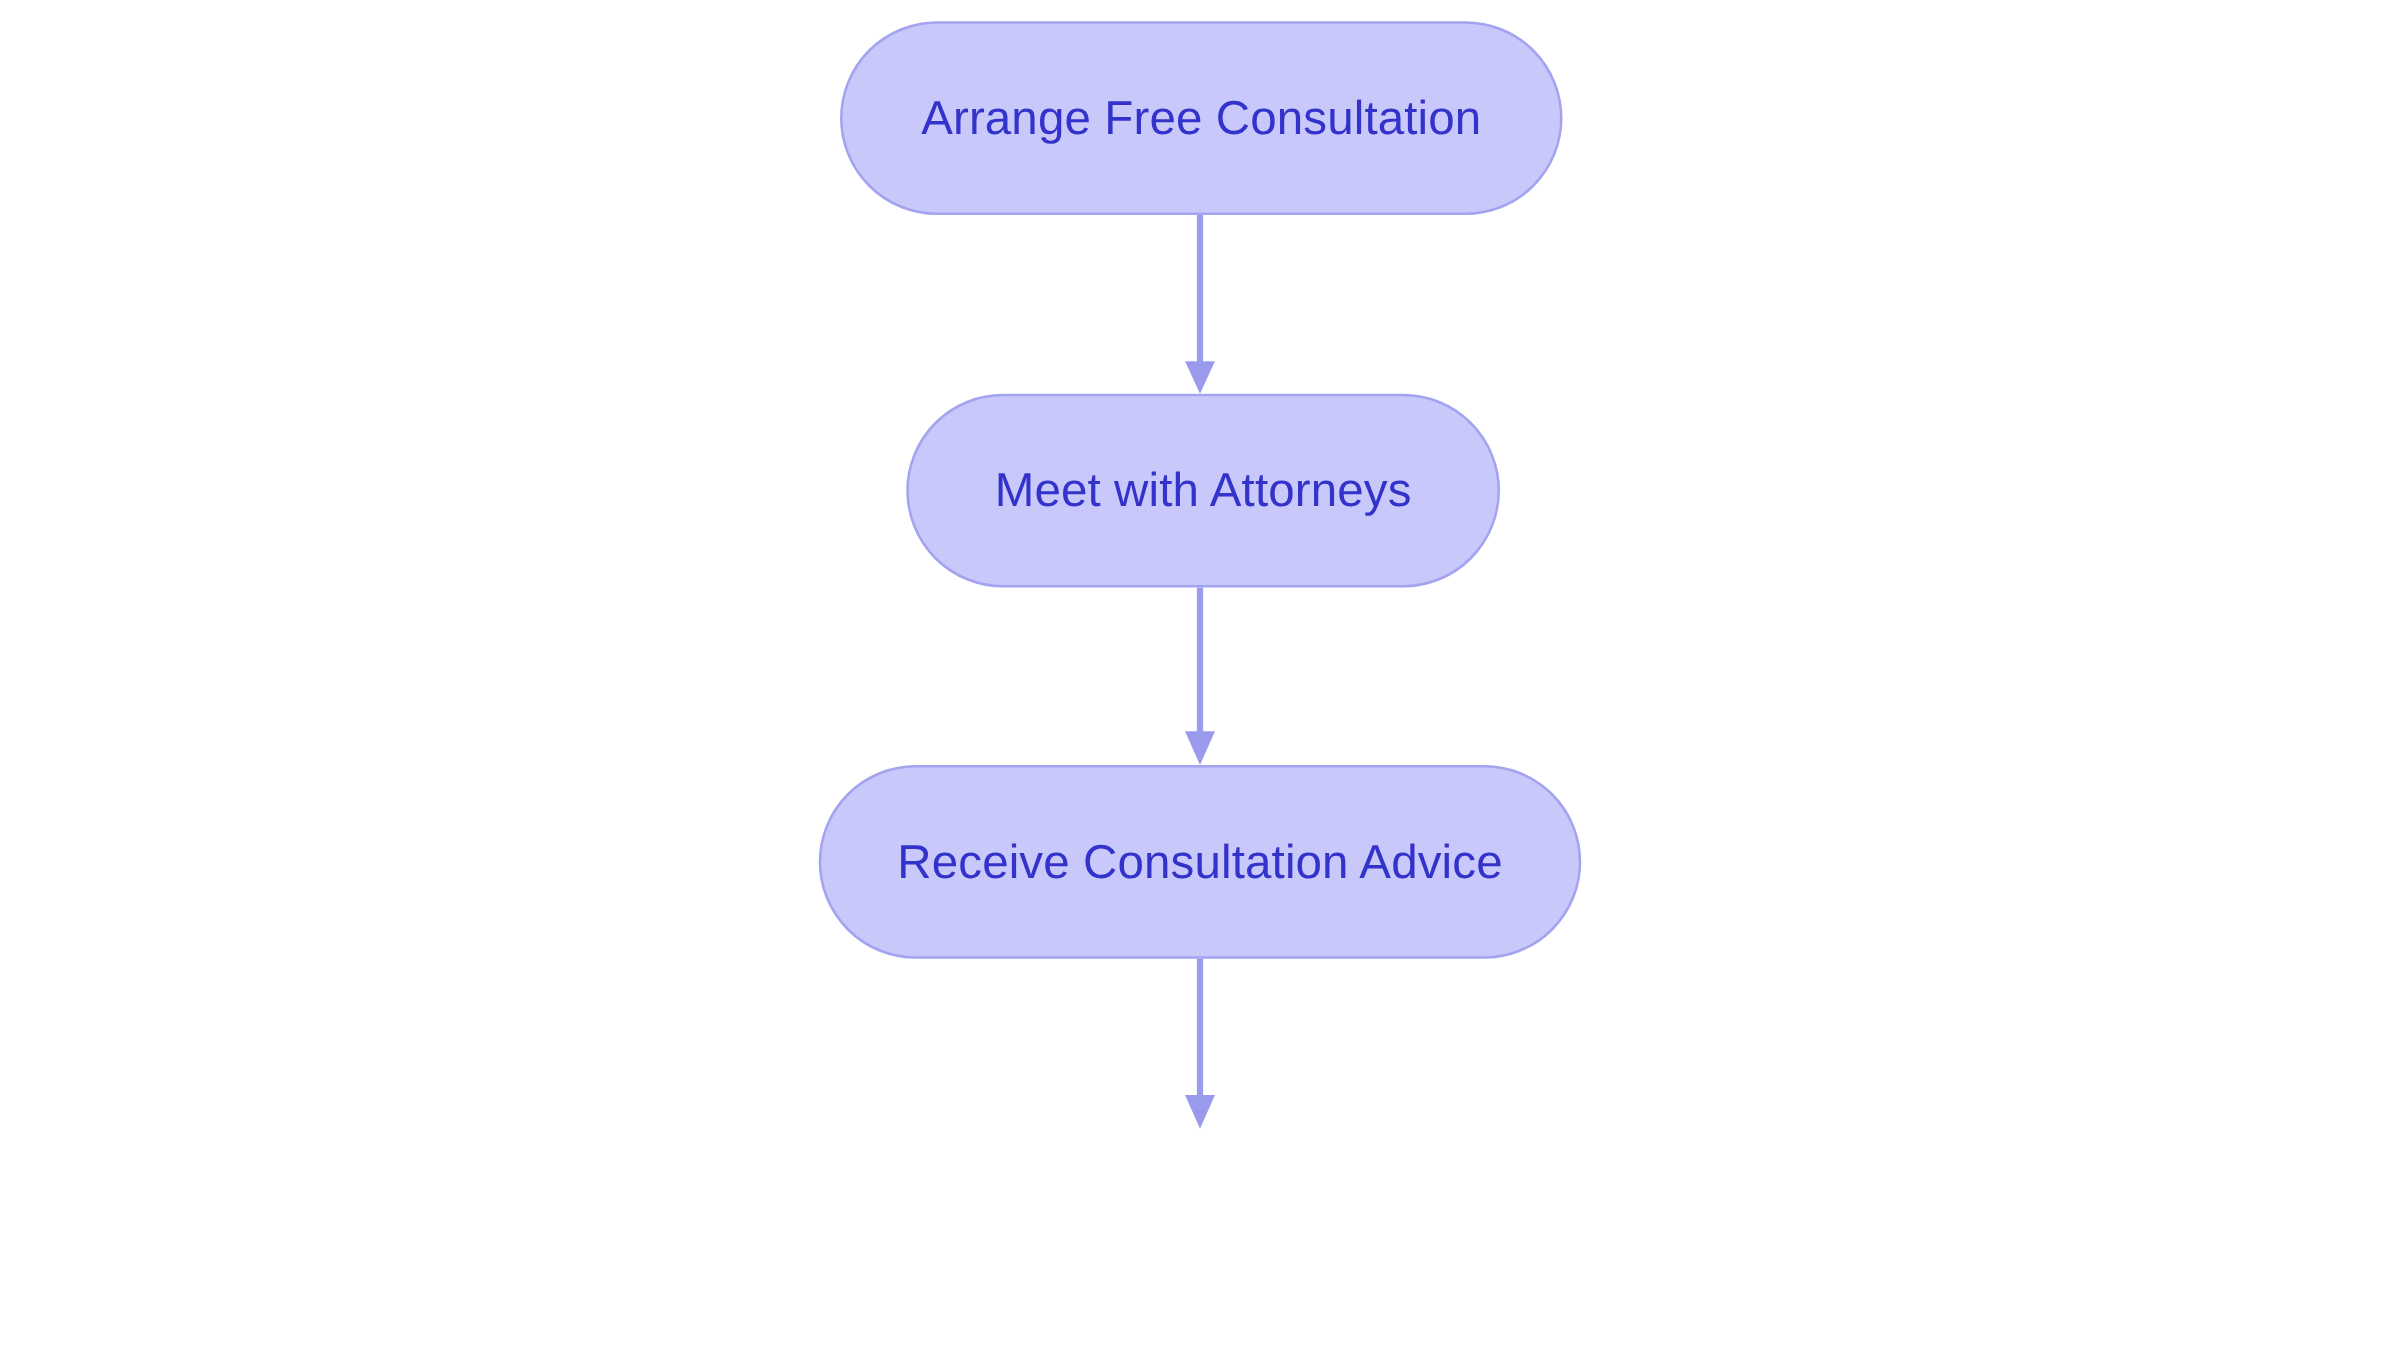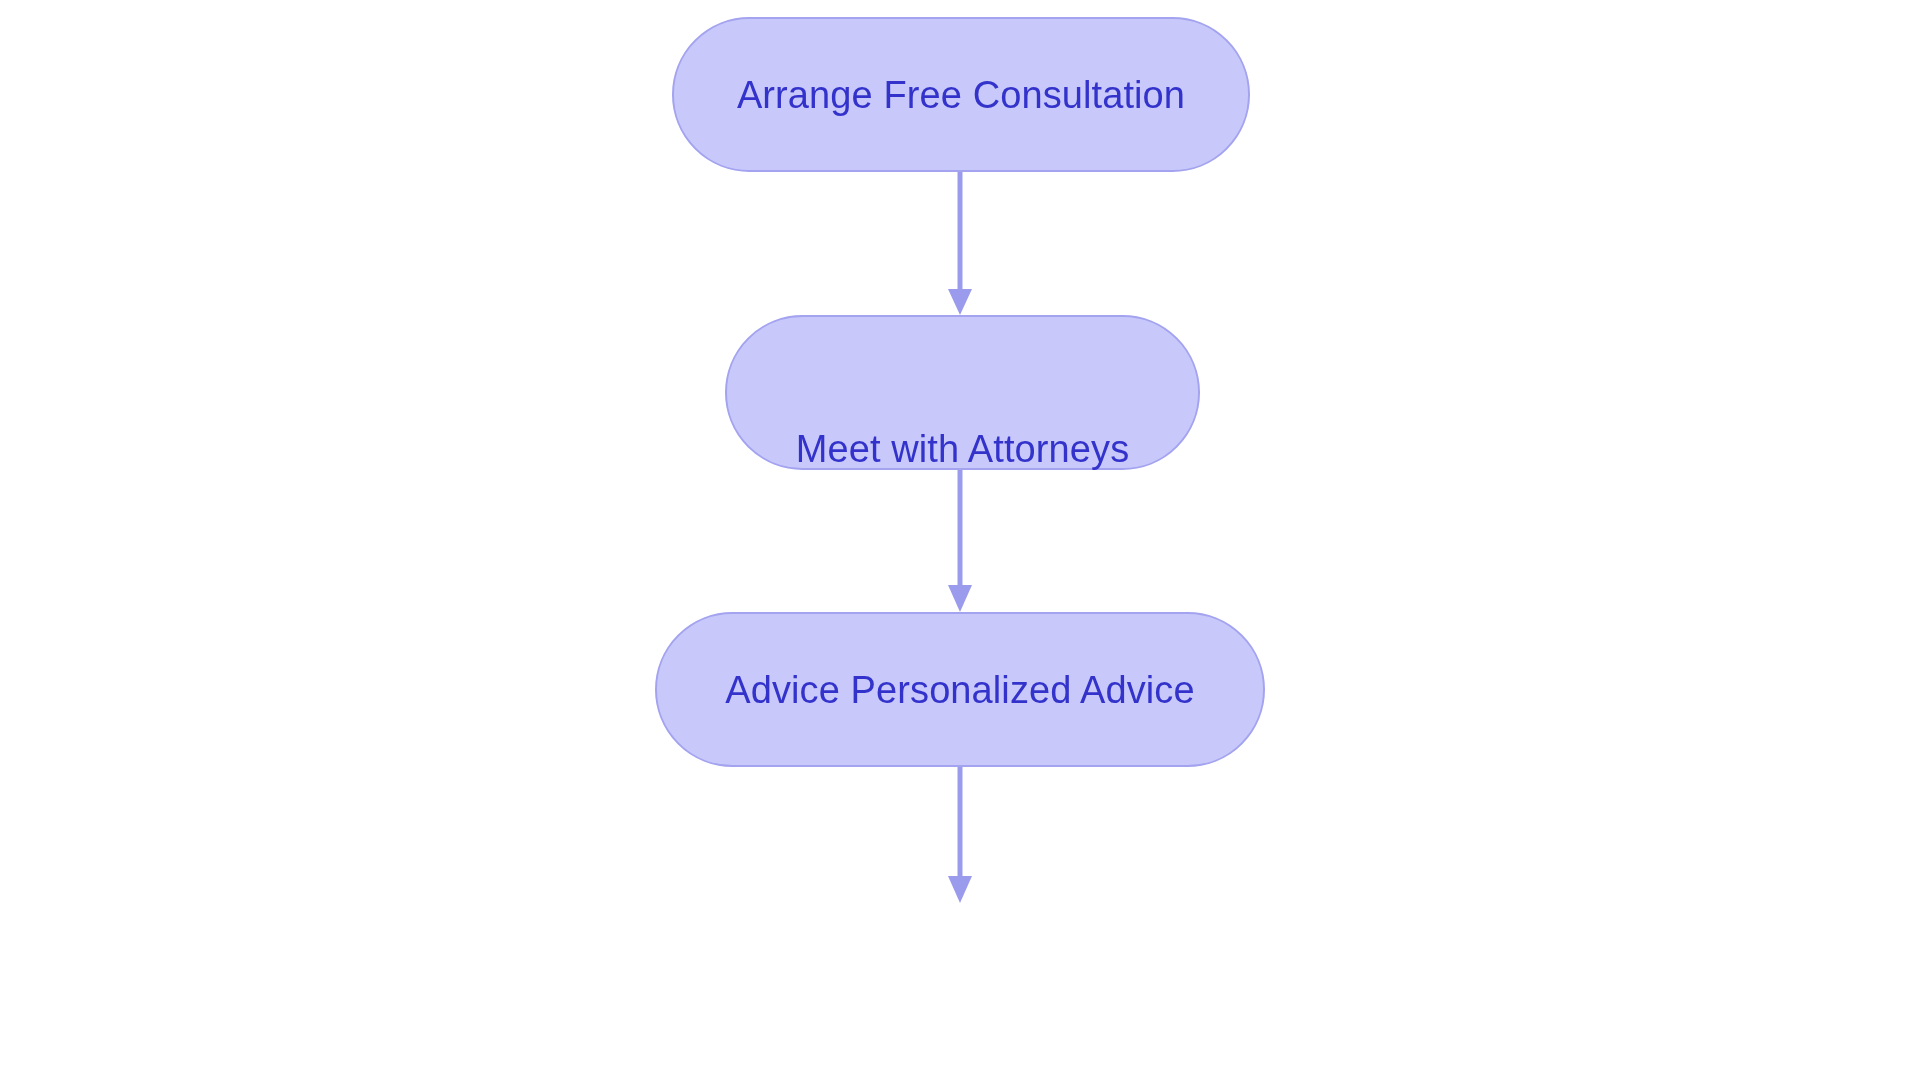--- a/index.html
+++ b/index.html
@@ -65,33 +65,33 @@
     <span class="node-label">Arrange Free Consultation</span>
   </div>
 
   <div class="flow-edge" style="left:960px; top:172px; width:30px; height:143px; transform:translateX(-15px);">
     <svg width="30" height="143" viewBox="0 0 30 143" xmlns="http://www.w3.org/2000/svg">
       <line x1="15" y1="0" x2="15" y2="120" stroke="#9b9bee" stroke-width="5"></line>
       <polygon points="3,117 27,117 15,143" fill="#9b9bee"></polygon>
     </svg>
   </div>
 
-  <div class="flow-node" style="left:725px; top:315px; width:475px; height:155px;align-items:flex-end;">
+  <div class="flow-node" style="left:725px; top:315px; width:475px; height:155px;">
     <span class="node-label">Meet with Attorneys</span>
   </div>
 
   <div class="flow-edge" style="left:960px; top:470px; width:30px; height:142px; transform:translateX(-15px);">
     <svg width="30" height="142" viewBox="0 0 30 142" xmlns="http://www.w3.org/2000/svg">
       <line x1="15" y1="0" x2="15" y2="118" stroke="#9b9bee" stroke-width="5"></line>
       <polygon points="3,115 27,115 15,142" fill="#9b9bee"></polygon>
     </svg>
   </div>
 
   <div class="flow-node" style="left:655px; top:612px; width:610px; height:155px;">
-    <span class="node-label">Advice Personalized Advice</span>
+    <span class="node-label">Receive Consultation Advice</span>
   </div>
 
   <div class="flow-edge" style="left:960px; top:767px; width:30px; height:136px; transform:translateX(-15px);">
     <svg width="30" height="136" viewBox="0 0 30 136" xmlns="http://www.w3.org/2000/svg">
       <line x1="15" y1="0" x2="15" y2="112" stroke="#9b9bee" stroke-width="5"></line>
       <polygon points="3,109 27,109 15,136" fill="#9b9bee"></polygon>
     </svg>
   </div>
 
 

